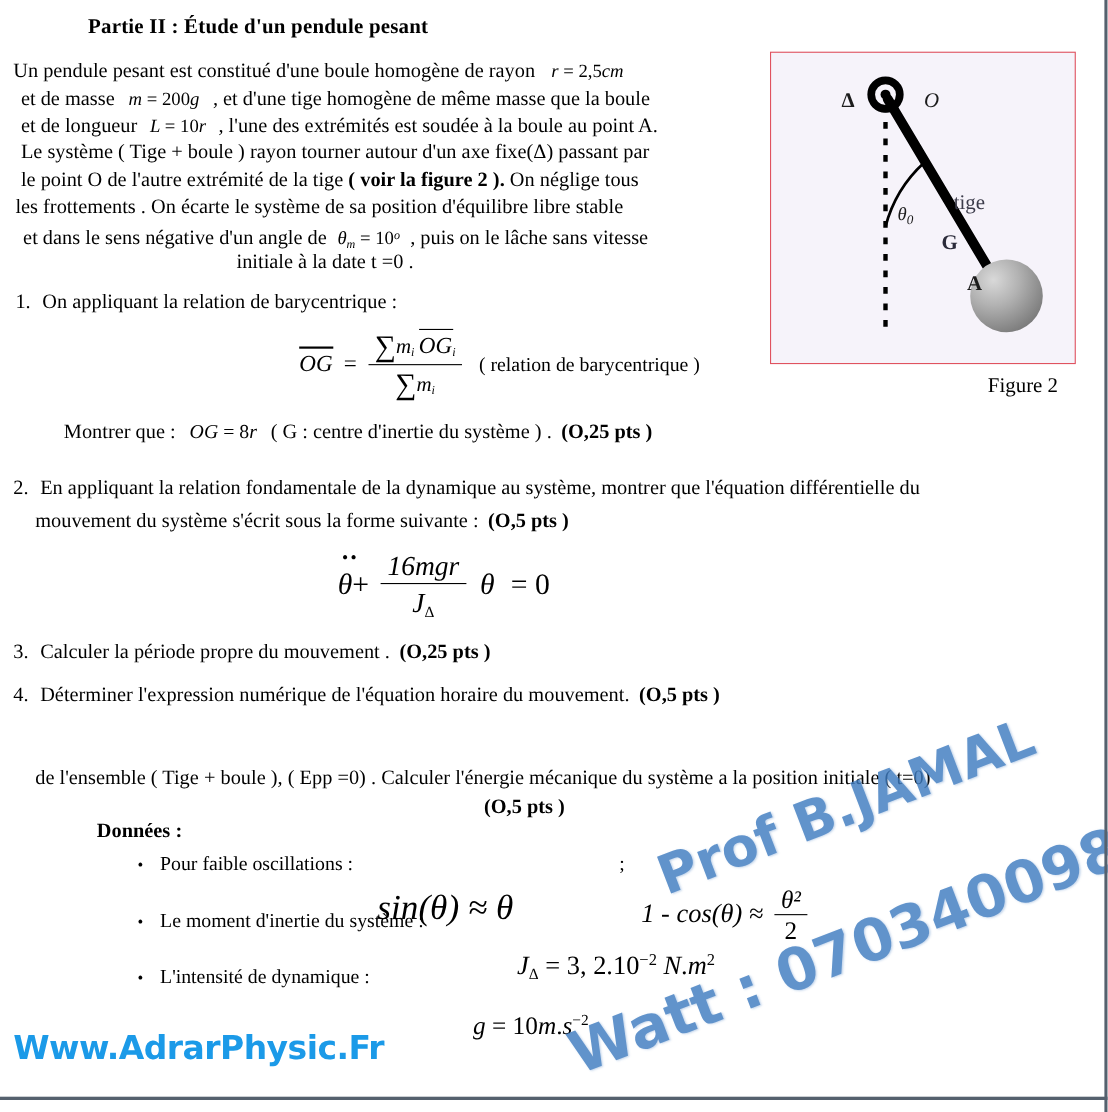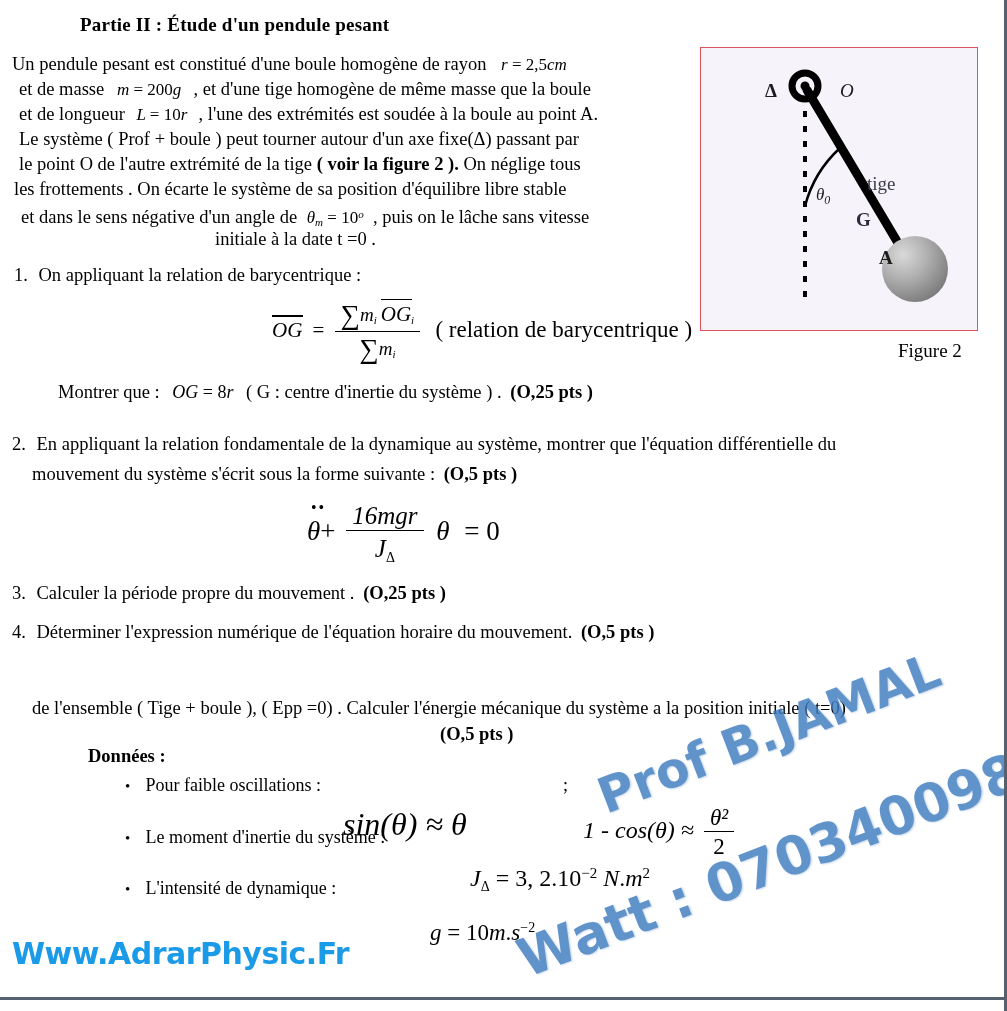--- a/index.html
+++ b/index.html
@@ -206,21 +206,21 @@
   </div>
 
   <div class="para intro-line" style="left:19px; top:102px;">
     <span>et de longueur</span>
     <span class="math" style="margin:0 7px;">
       <span class="i">L</span> <span class="up">= 10</span><span class="i">r</span>
     </span>
     <span>, l'une des extrémités est soudée à la boule au point A.</span>
   </div>
 
-  <div class="para intro-line" style="left:19px; top:127px;">Le système ( Prof + boule ) peut tourner autour d'un axe fixe(Δ) passant par</div>
+  <div class="para intro-line" style="left:19px; top:127px;">Le système ( Tige + boule ) rayon tourner autour d'un axe fixe(Δ) passant par</div>
 
   <div class="para intro-line" style="left:19px; top:152px;">
     <span>le point O de l'autre extrémité de la tige</span>
     <span class="b">( voir la figure 2 ).</span>
     <span>On néglige tous</span>
   </div>
 
   <div class="para intro-line" style="left:14px; top:177px;">les frottements . On écarte le système de sa position  d'équilibre  libre stable</div>
 
   <div class="para intro-line" style="left:21px; top:202px;">
@@ -242,21 +242,21 @@
     <span class="vecbar">OG</span>
     <span style="margin:0 5px;">=</span>
     <span class="frac">
       <span class="num">
         <span class="sigma">∑</span><span class="i" style="font-size:19px;">m</span><sub class="sm">i</sub><span class="vecbar" style="margin-left:4px;">OG</span><sub class="sm">i</sub>
       </span>
       <span class="den">
         <span class="sigma">∑</span><span class="i" style="font-size:19px;">m</span><sub class="sm">i</sub>
       </span>
     </span>
-    <span style="margin-left:10px; font-size:23px; font-style:normal;">( relation de barycentrique )</span>
+    <span style="margin-left:10px; font-size:18px; font-style:normal;">( relation de barycentrique )</span>
   </div>
 
   <div class="para" style="left:58px; top:380px;">
     <span>Montrer que  :</span>
     <span class="math" style="margin:0 8px; font-size:18px;">
       <span class="i">OG</span> <span class="up">= 8</span><span class="i">r</span>
     </span>
     <span>( G : centre d'inertie du système ) .</span>
     <span class="b" style="margin-left:4px;">(O,25 pts )</span>
   </div>

